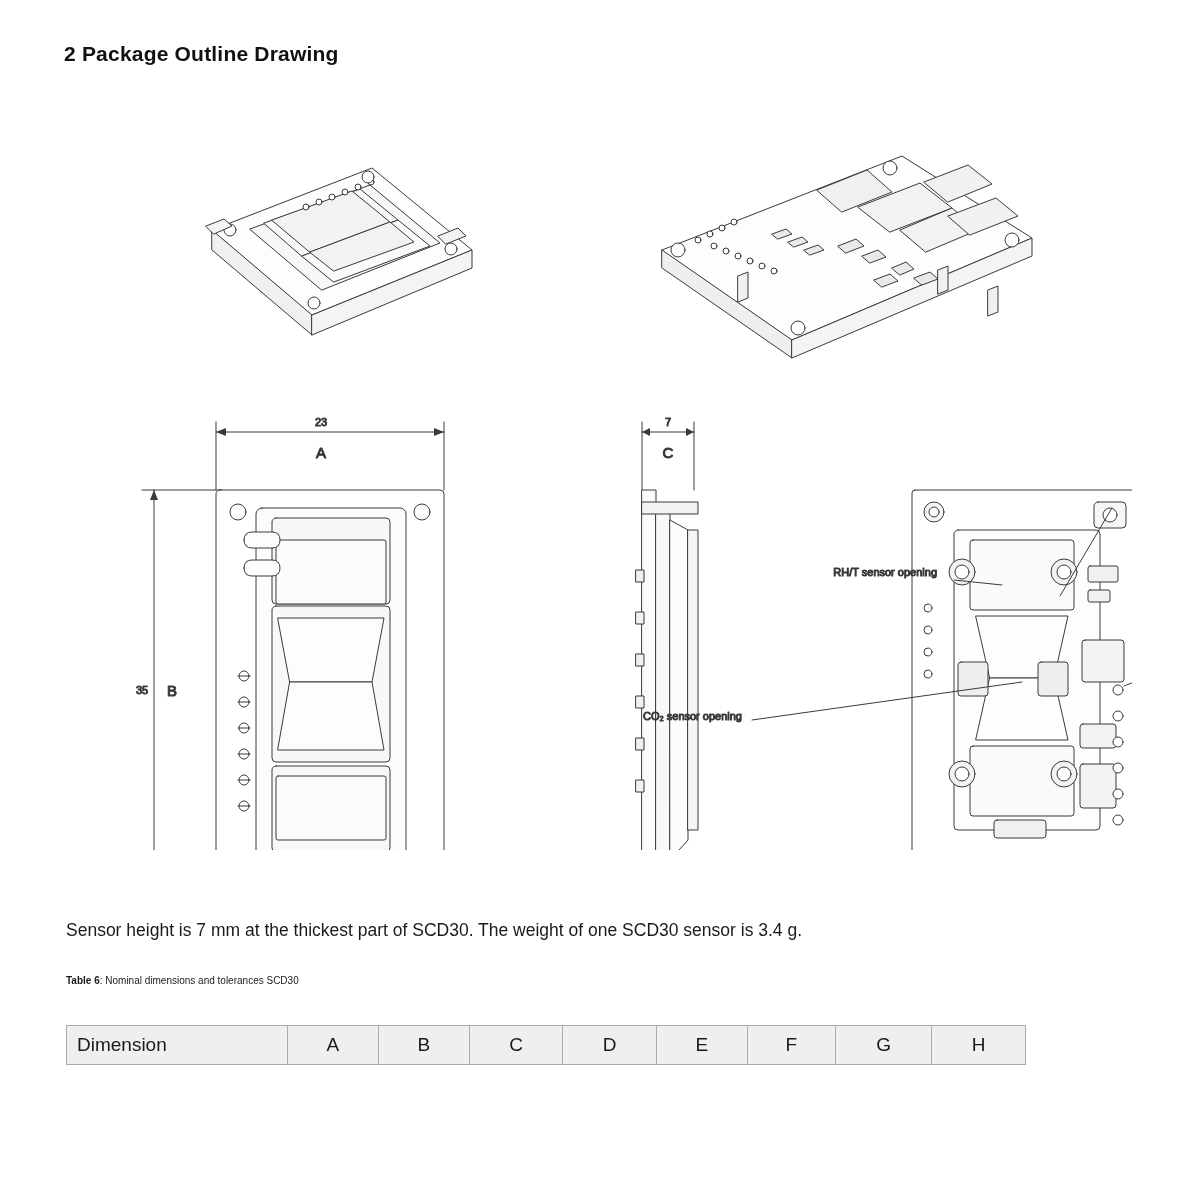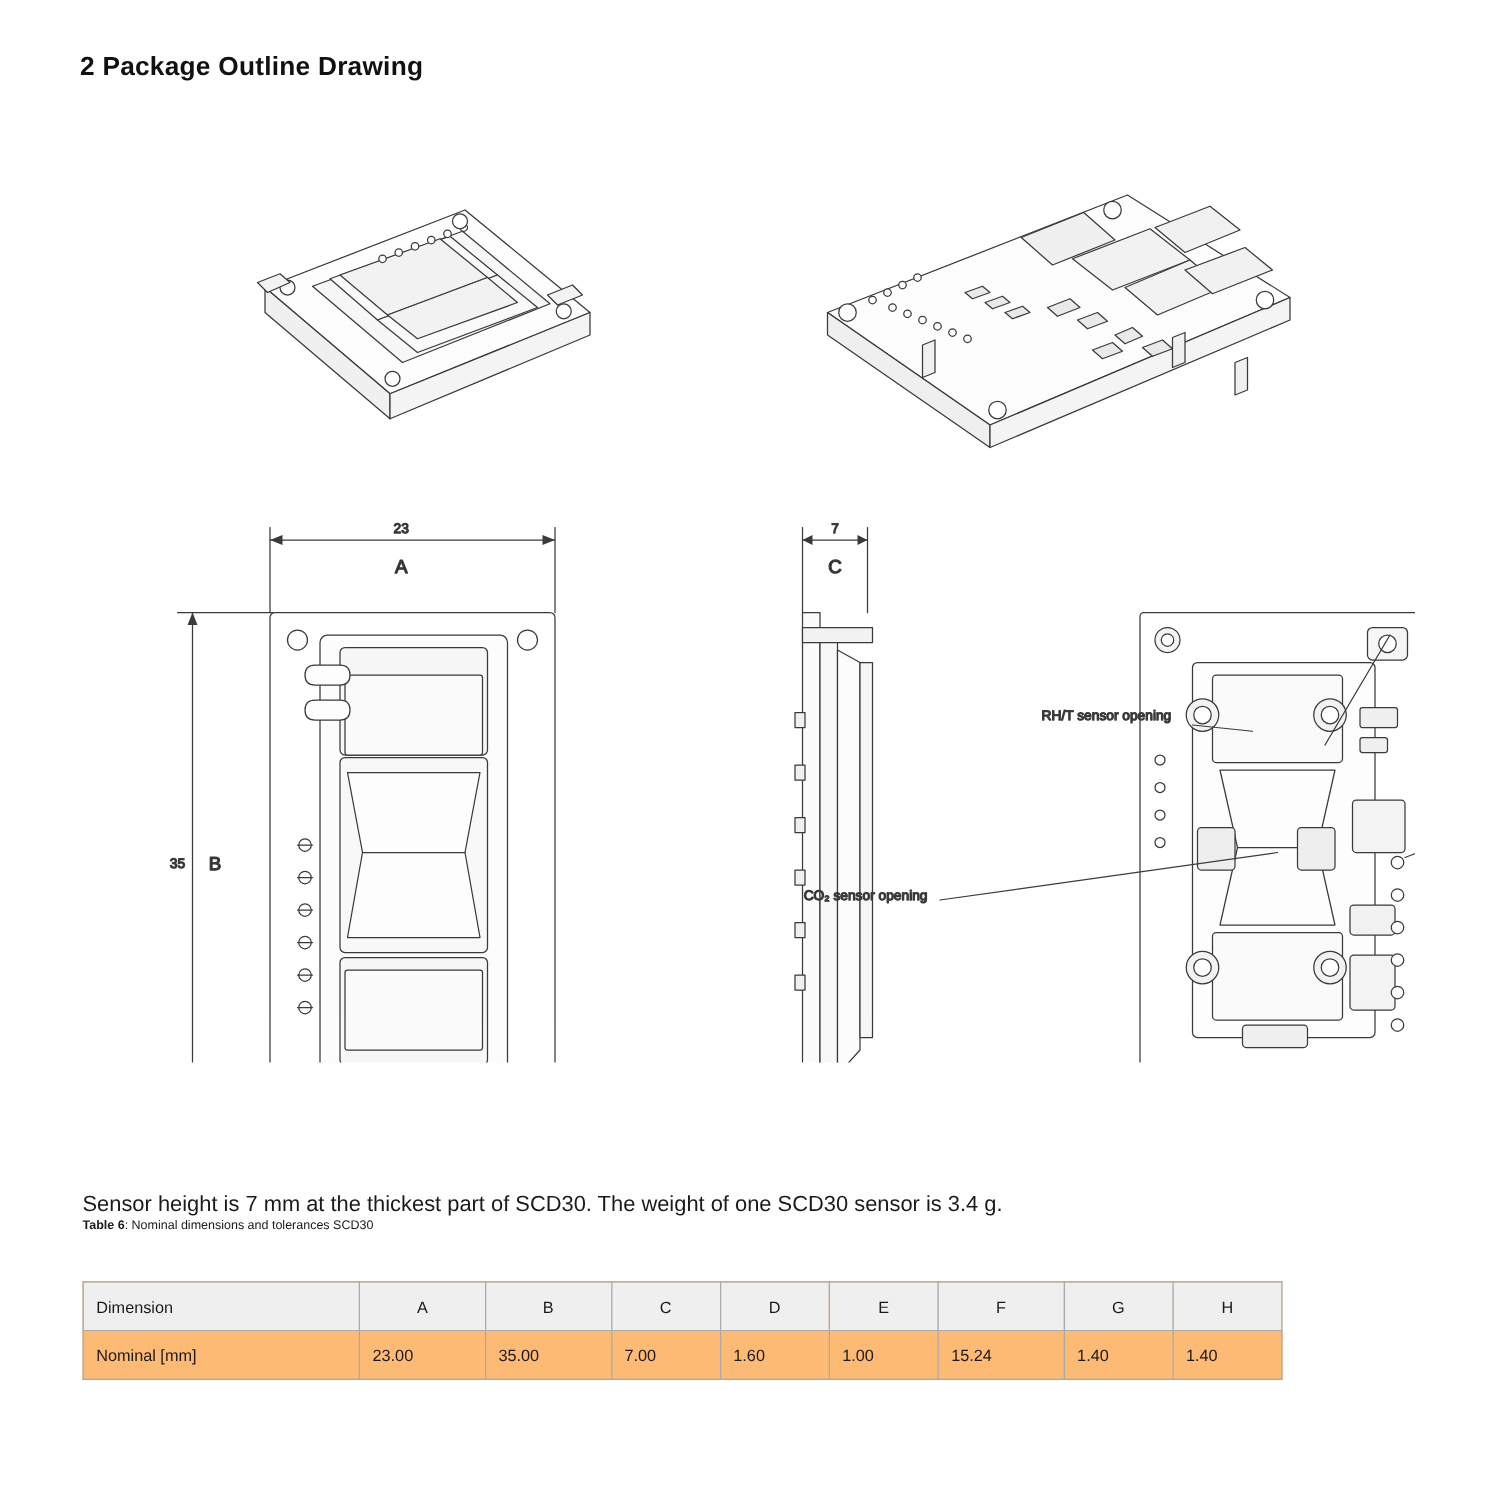--- a/index.html
+++ b/index.html
@@ -52,21 +52,21 @@
     width: 1050px;
     font-size: 14.5px;
     line-height: 1.4;
     color: #1a1a1a;
   }
   .figure-caption b { font-weight: bold; }
 
   .body-paragraph {
     position: absolute;
     left: 66px;
-    top: 950px;
+    top: 917px;
     width: 1060px;
     font-size: 17.5px;
     line-height: 1.5;
     color: #1a1a1a;
   }
 
   .table-caption {
     position: absolute;
     left: 66px;
     top: 975px;
@@ -75,23 +75,23 @@
   }
   .table-caption b { font-weight: bold; }
 
   
   table.dim-table {
     position: absolute;
     left: 66px;
     top: 1025px;
     width: 960px;
     border-collapse: collapse;
-    font-size: 13px;
+    font-size: 19px;
     color: #1a1a1a;
-    background: #fdba74;
+    background: #f9a8d4;
   }
   table.dim-table th,
   table.dim-table td {
     border: 1px solid #a9a9a9;
     padding: 8px 10px;
     font-weight: normal;
     text-align: left;
     height: 22px;
   }
   table.dim-table thead th {
@@ -400,27 +400,16 @@
         <th class="col-letter">B</th>
         <th class="col-letter">C</th>
         <th class="col-letter">D</th>
         <th class="col-letter">E</th>
         <th class="col-letter">F</th>
         <th class="col-letter">G</th>
         <th class="col-letter">H</th>
       </tr>
     </thead>
     <tbody>
-      <tr>
-        <td class="first">Nominal [mm]</td>
-        <td>23.00</td>
-        <td>35.00</td>
-        <td>7.00</td>
-        <td>1.60</td>
-        <td>1.00</td>
-        <td>15.24</td>
-        <td>1.40</td>
-        <td>1.40</td>
-      </tr>
     </tbody>
   </table>
 
 </div>
 
 </body></html>

